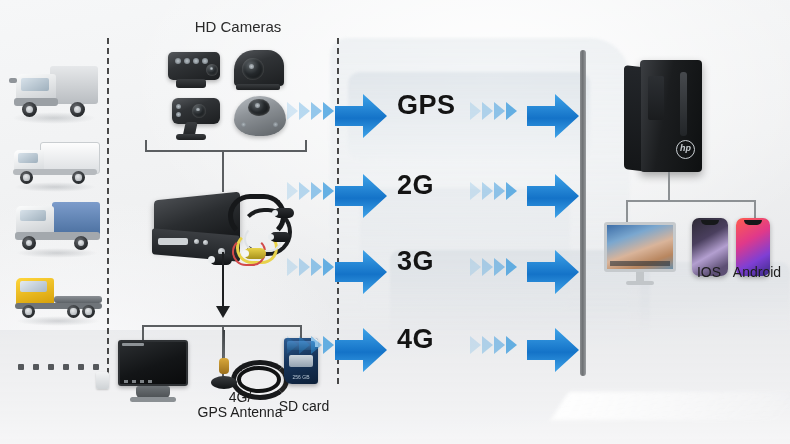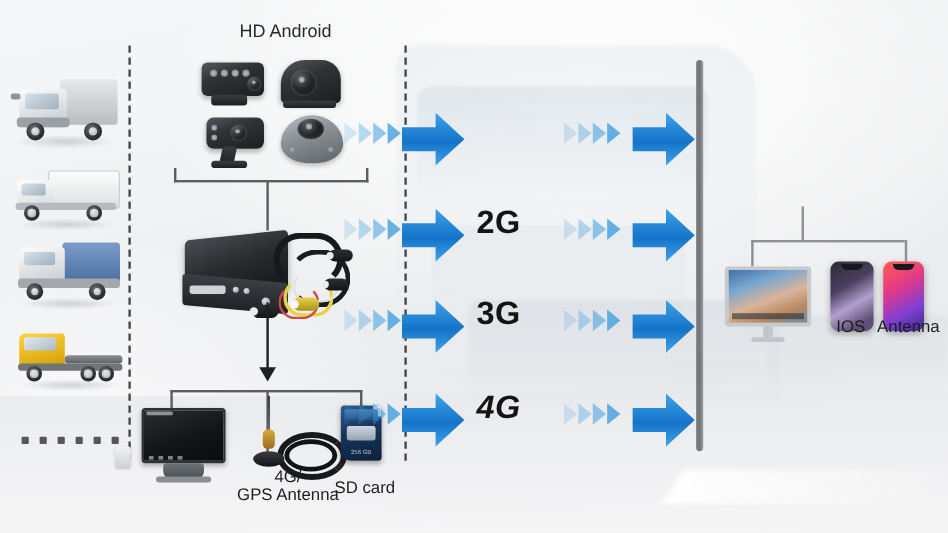--- a/index.html
+++ b/index.html
@@ -245,21 +245,21 @@
 
   <div class="dots" style="left:18px;top:364px;">
     <i></i>
       <i></i>
       <i></i>
       <i></i>
       <i></i>
       <i></i>
   </div>
 
-  <div class="caption" style="left:178px;top:18px;width:120px;font-size:15px;">HD Android</div>
+  <div class="caption" style="left:178px;top:18px;width:120px;font-size:15px;">HD Cameras</div>
 
   <div class="cam" style="left:166px;top:50px;width:60px;height:42px;">
     <div class="cam-box" style="left:2px;top:2px;width:52px;height:28px;"></div>
     <div class="cam-ir" style="left:9px;top:8px;width:6px;height:6px;"></div>
     <div class="cam-ir" style="left:18px;top:8px;width:6px;height:6px;"></div>
     <div class="cam-ir" style="left:27px;top:8px;width:6px;height:6px;"></div>
     <div class="cam-ir" style="left:36px;top:8px;width:6px;height:6px;"></div>
     <div class="cam-lens" style="left:40px;top:14px;width:12px;height:12px;">
         <b></b>
       </div>
@@ -376,20 +376,21 @@
       <defs>
               <linearGradient id="ag0" x1="0" y1="0" x2="0" y2="1">
         <stop offset="0%" stop-color="#3fa3e8"></stop>
         <stop offset="55%" stop-color="#1473c8"></stop>
         <stop offset="100%" stop-color="#3fa3e8"></stop>
       </linearGradient>
             </defs>
       <path d="M0 14 L28 14 L28 2 L52 24 L28 46 L28 34 L0 34 Z" fill="url(#ag0)"></path>
     </svg>
         </div>
+     <div class="flow-label" style="left:62px;">GPS</div>
      <div class="chev" style="left:135px;">
        <span></span>
           <span></span>
           <span></span>
           <span></span>
         </div>
      <div class="barrow" style="left:192px;">
           <svg width="52" height="48" viewBox="0 0 52 48">
       <defs>
               <linearGradient id="ag0" x1="0" y1="0" x2="0" y2="1">
@@ -492,21 +493,21 @@
       <defs>
               <linearGradient id="ag3" x1="0" y1="0" x2="0" y2="1">
         <stop offset="0%" stop-color="#3fa3e8"></stop>
         <stop offset="55%" stop-color="#1473c8"></stop>
         <stop offset="100%" stop-color="#3fa3e8"></stop>
       </linearGradient>
             </defs>
       <path d="M0 14 L28 14 L28 2 L52 24 L28 46 L28 34 L0 34 Z" fill="url(#ag3)"></path>
     </svg>
         </div>
-     <div class="flow-label" style="left:62px;font-style:italic;">4G</div>
+     <div class="flow-label" style="left:62px;">4G</div>
      <div class="chev" style="left:135px;">
        <span></span>
           <span></span>
           <span></span>
           <span></span>
         </div>
      <div class="barrow" style="left:192px;">
           <svg width="52" height="48" viewBox="0 0 52 48">
       <defs>
               <linearGradient id="ag3" x1="0" y1="0" x2="0" y2="1">
@@ -514,32 +515,38 @@
         <stop offset="55%" stop-color="#1473c8"></stop>
         <stop offset="100%" stop-color="#3fa3e8"></stop>
       </linearGradient>
             </defs>
       <path d="M0 14 L28 14 L28 2 L52 24 L28 46 L28 34 L0 34 Z" fill="url(#ag3)"></path>
     </svg>
         </div>
       </div>
     </div>
 
+  <div class="tower">
+    <div class="tower-side"></div>
+    <div class="tower-bay"></div>
+    <div class="tower-strip"></div>
+    <div class="hp">hp</div>
+  </div>
 
   <div class="ln ln-h ln-g" style="left:626px;top:200px;width:128px;"></div>
   <div class="ln ln-v ln-g" style="left:668px;top:172px;height:28px;"></div>
   <div class="ln ln-v ln-g" style="left:626px;top:200px;height:22px;"></div>
   <div class="ln ln-v ln-g" style="left:754px;top:200px;height:18px;"></div>
 
   <div class="imac">
     <div class="imac-screen">
         <div class="imac-bar"></div>
       </div>
     <div class="imac-neck"></div>
     <div class="imac-foot"></div>
   </div>
 
   <div class="phone ios"></div>
   <div class="phone android"></div>
   <div class="lbl" style="left:686px;top:264px;width:46px;font-size:14px;">IOS</div>
-  <div class="lbl" style="left:726px;top:264px;width:62px;font-size:14px;">Antenna</div>
+  <div class="lbl" style="left:726px;top:264px;width:62px;font-size:14px;">Android</div>
 
 </div>
 
 </body></html>

